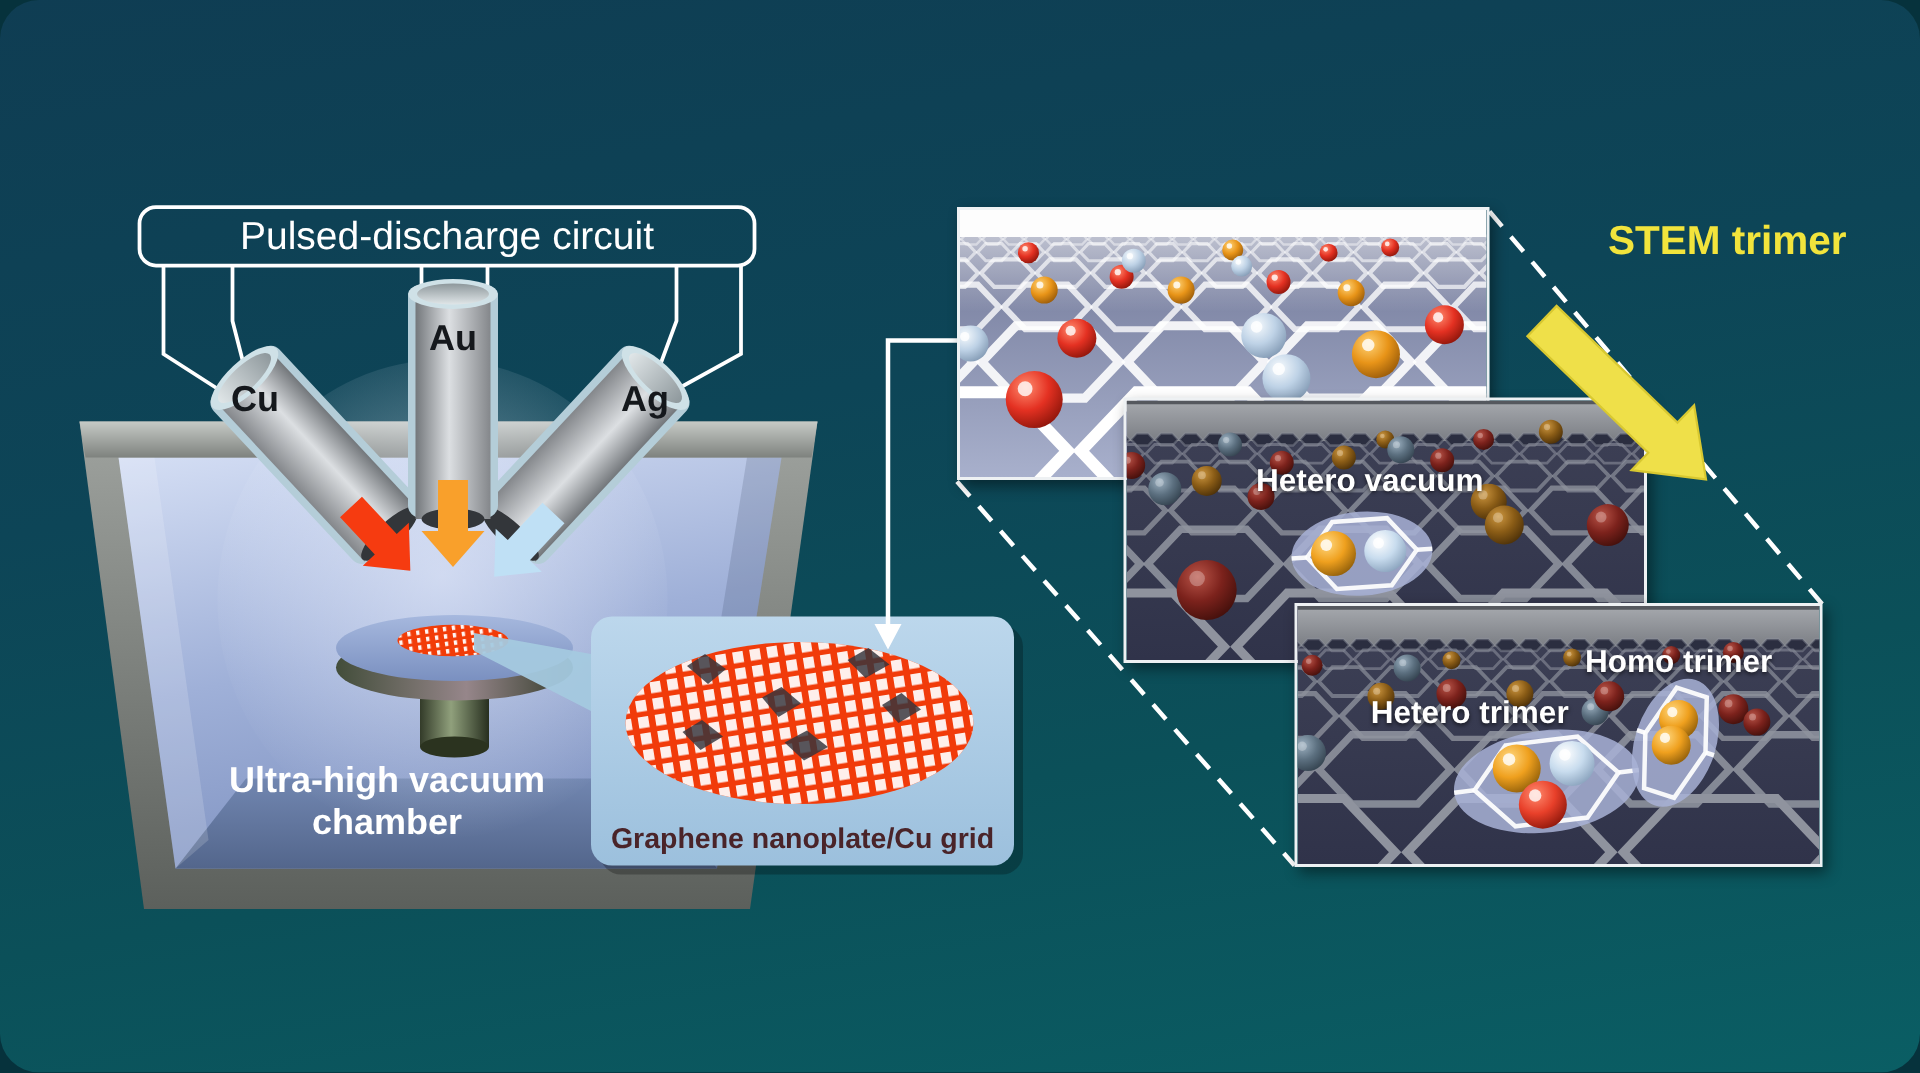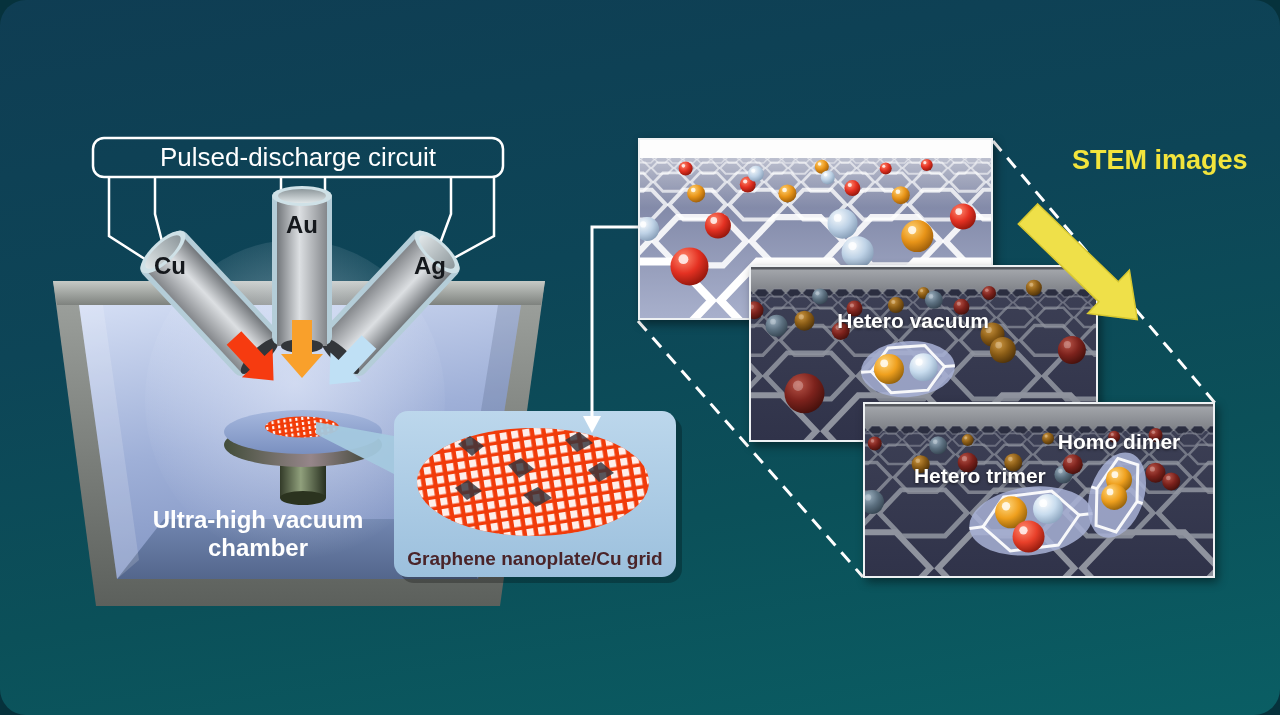--- a/index.html
+++ b/index.html
@@ -720,25 +720,25 @@
           <ellipse cx="251.95200000000003" cy="91.16000000000001" rx="27" ry="44" fill="#a8b1d6" fill-opacity="0.85"></ellipse>
           <path d="M241.42200000000003 55.96000000000001L262.482 55.96000000000001L273.01200000000006 91.16000000000001L262.482 126.36000000000001L241.42200000000003 126.36000000000001L230.89200000000002 91.16000000000001Z" stroke="#ffffff" stroke-width="3" fill="none" stroke-opacity="0.92"></path>
           <path d="M224.95200000000003 91.16000000000001H230.89200000000002M273.01200000000006 91.16000000000001H278.952" stroke="#ffffff" stroke-width="3" stroke-opacity="0.92"></path>
         </g>
         <circle cx="254.04" cy="75.68" r="13" fill="url(#s2-brightorange)"></circle>
         <circle cx="249.88" cy="70.74000000000001" r="3.38" fill="#fff" fill-opacity="0.8"></circle>
         <circle cx="249.16799999999998" cy="92.88000000000001" r="13" fill="url(#s2-brightorange)"></circle>
         <circle cx="245.00799999999998" cy="87.94000000000001" r="3.38" fill="#fff" fill-opacity="0.8"></circle>
       </svg>
     <div id="label-hetero-trimer" class="panel-label">Hetero trimer</div>
-    <div id="label-homo-dimer" class="panel-label">Homo dimer</div>
+    <div id="label-homo-dimer" class="panel-label">Homo trimer</div>
   </div>
 
   <svg id="arrow-svg" class="abs" width="1280" height="715" viewBox="0 0 1280 715">
     <g transform="translate(1028,214) rotate(44)">
       <polygon points="0,-14 112,-14 112,-30 152,0 112,30 112,14 0,14" fill="#efe049" stroke="#d8c830" stroke-width="1.5"></polygon>
     </g>
   </svg>
   <div class="abs caption">
-    <div>STEM images</div>
+    <div>STEM trimer</div>
   </div>
 
 </div>
 
 </body></html>

